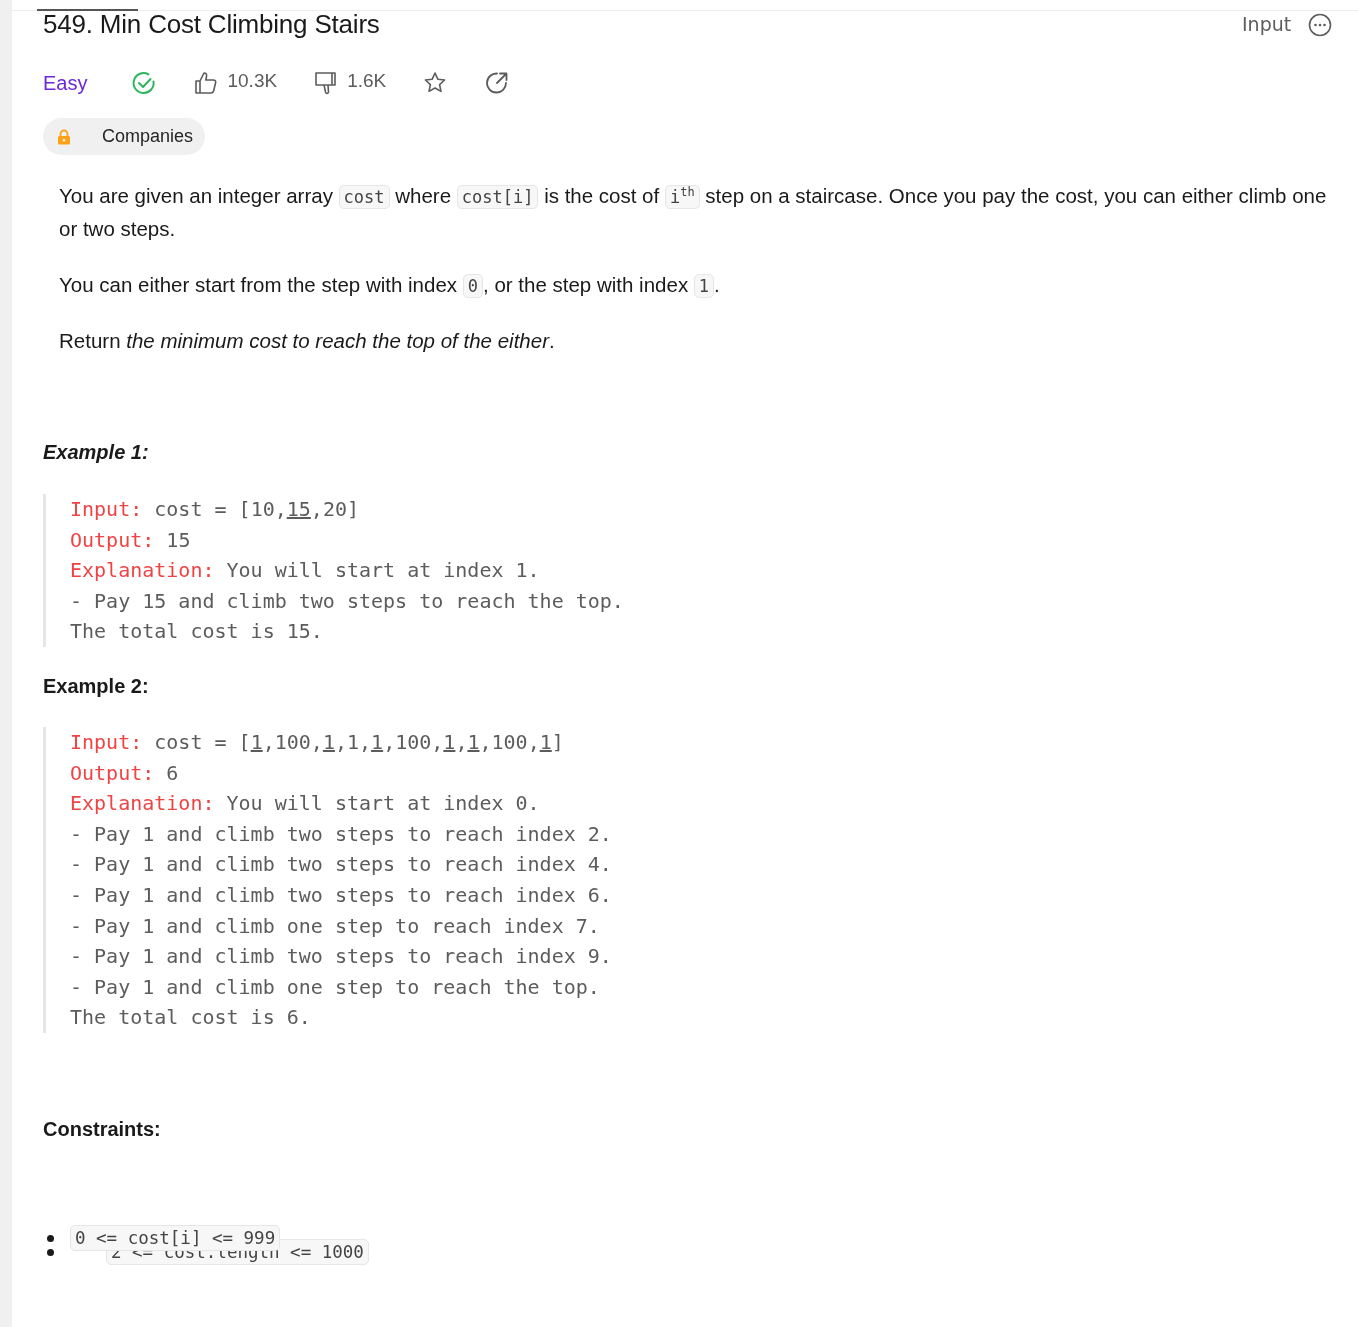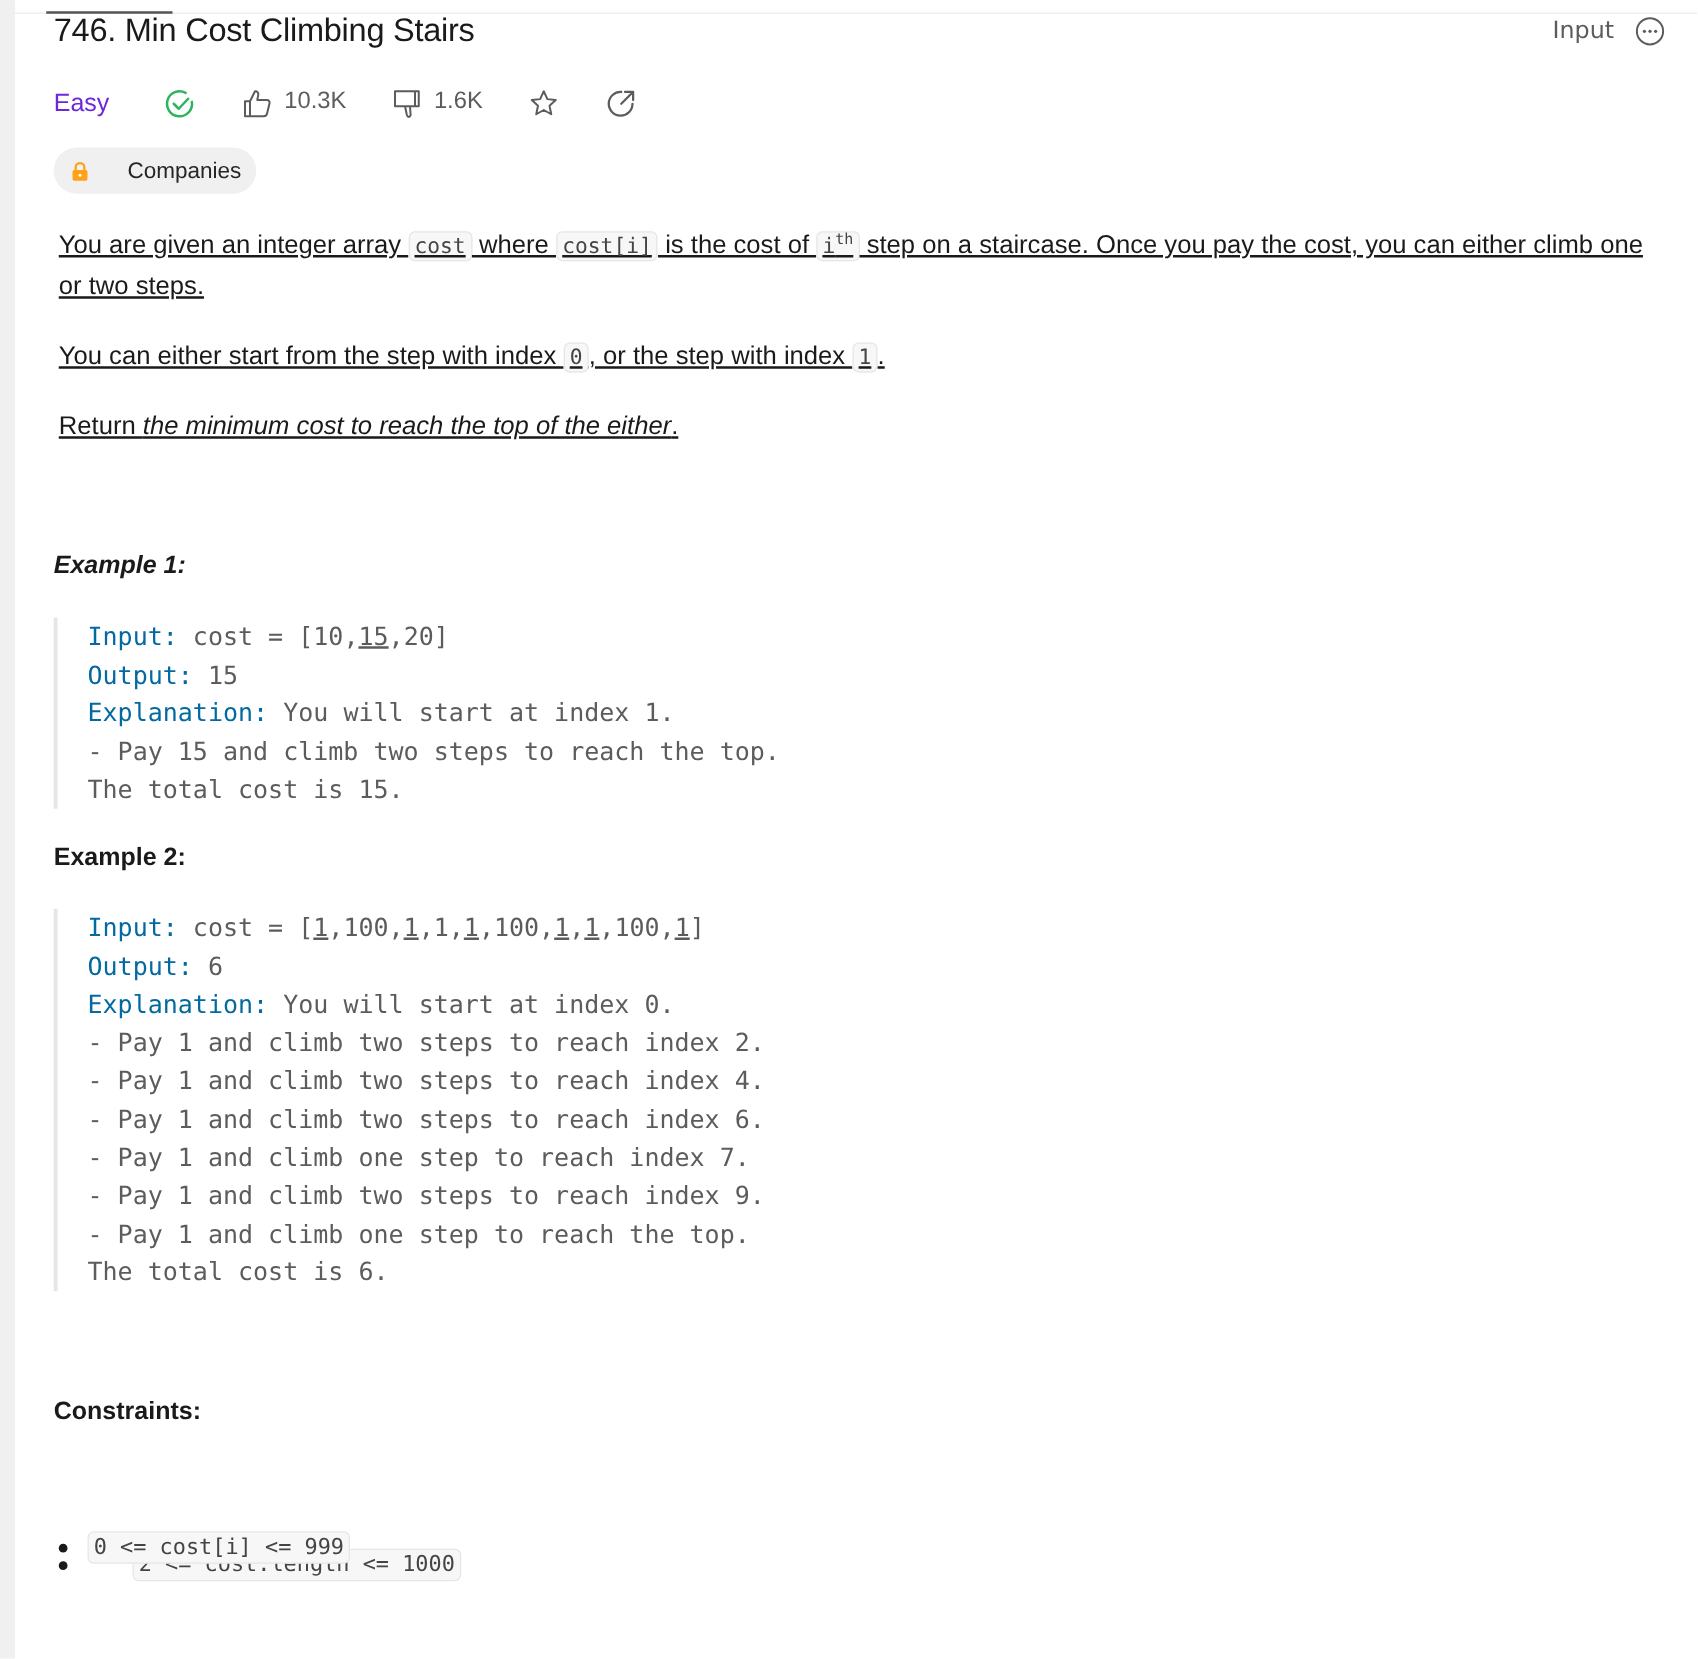--- a/index.html
+++ b/index.html
@@ -20,45 +20,45 @@
   .solved-icon { width: 26px; height: 26px; margin-right: 36px; }
   .vote { display: flex; align-items: flex-start; color: #5c5c5c; font-size: 19px; }
   .vote svg { width: 26px; height: 26px; margin-right: 8px; }
   .like { margin-right: 36px; }
   .dislike { margin-right: 36px; }
   .icon-btn { width: 26px; height: 26px; margin-right: 36px; }
 
   .companies { position: absolute; left: 0; top: 118px; height: 37px; padding: 0 12px 0 14px; background: #f0f0f0; border-radius: 19px; display: flex; align-items: center; font-size: 18px; color: #262626; gap: 19px; }
   .companies svg { width: 14px; height: 16px; margin-right: 12px; }
 
-  .desc { position: absolute; left: 4px; font-size: 20.5px; line-height: 32px; color: #1a1a1a; width: 1290px; text-decoration: underline; }
+  .desc { position: absolute; left: 16px; font-size: 20.5px; line-height: 32px; color: #1a1a1a; width: 1290px; }
   .code-inline { font-family: "DejaVu Sans Mono", "Liberation Mono", monospace; font-size: 17px; background: #f7f7f8; border: 1px solid #e6e6e6; border-radius: 5px; padding: 1px 4px; color: #444; }
   .code-inline sup { font-size: 12px; vertical-align: super; line-height: 0; }
   em { font-style: italic; }
 
   .heading { position: absolute; left: 0; font-size: 20px; font-weight: bold; color: #1a1a1a; }
 
   .example-block { position: absolute; left: 0; border-left: 3px solid #e6e6e6; padding-left: 24px; font-family: "DejaVu Sans Mono", "Liberation Mono", monospace; font-size: 20px; line-height: 30.6px; color: #5c5c5c; white-space: pre; }
-  .example-block b { color: #0369a1; font-weight: normal; }
+  .example-block b { color: #ef4444; font-weight: normal; }
   .u { text-decoration: underline; }
   .constraint { position: absolute; left: 0; display: flex; align-items: center; height: 32px; }
   .bullet { width: 7px; height: 7px; background: #1a1a1a; border-radius: 50%; margin-left: 4px; margin-right: 16px; }
   .constraint .code-inline { font-size: 17.5px; padding: 2px 4px; }
 </style>
 </head>
 <body>
 
 <div class="left-gutter"></div>
 <div class="top-border"></div>
 <div class="tab-line"></div>
 
 <div class="content">
 
   <div class="title-row">
-    <div class="title">746. Min Cost Climbing Stairs</div>
+    <div class="title">549. Min Cost Climbing Stairs</div>
     <div class="hint">Input</div>
     <svg class="more-btn" viewBox="0 0 24 24">
       <circle cx="12" cy="12" r="10.5" fill="none" stroke="#5c5c5c" stroke-width="1.6"></circle>
       <circle cx="7.5" cy="12" r="1.3" fill="#5c5c5c"></circle>
       <circle cx="12" cy="12" r="1.3" fill="#5c5c5c"></circle>
       <circle cx="16.5" cy="12" r="1.3" fill="#5c5c5c"></circle>
     </svg>
   </div>
 
   <div class="meta-row">

